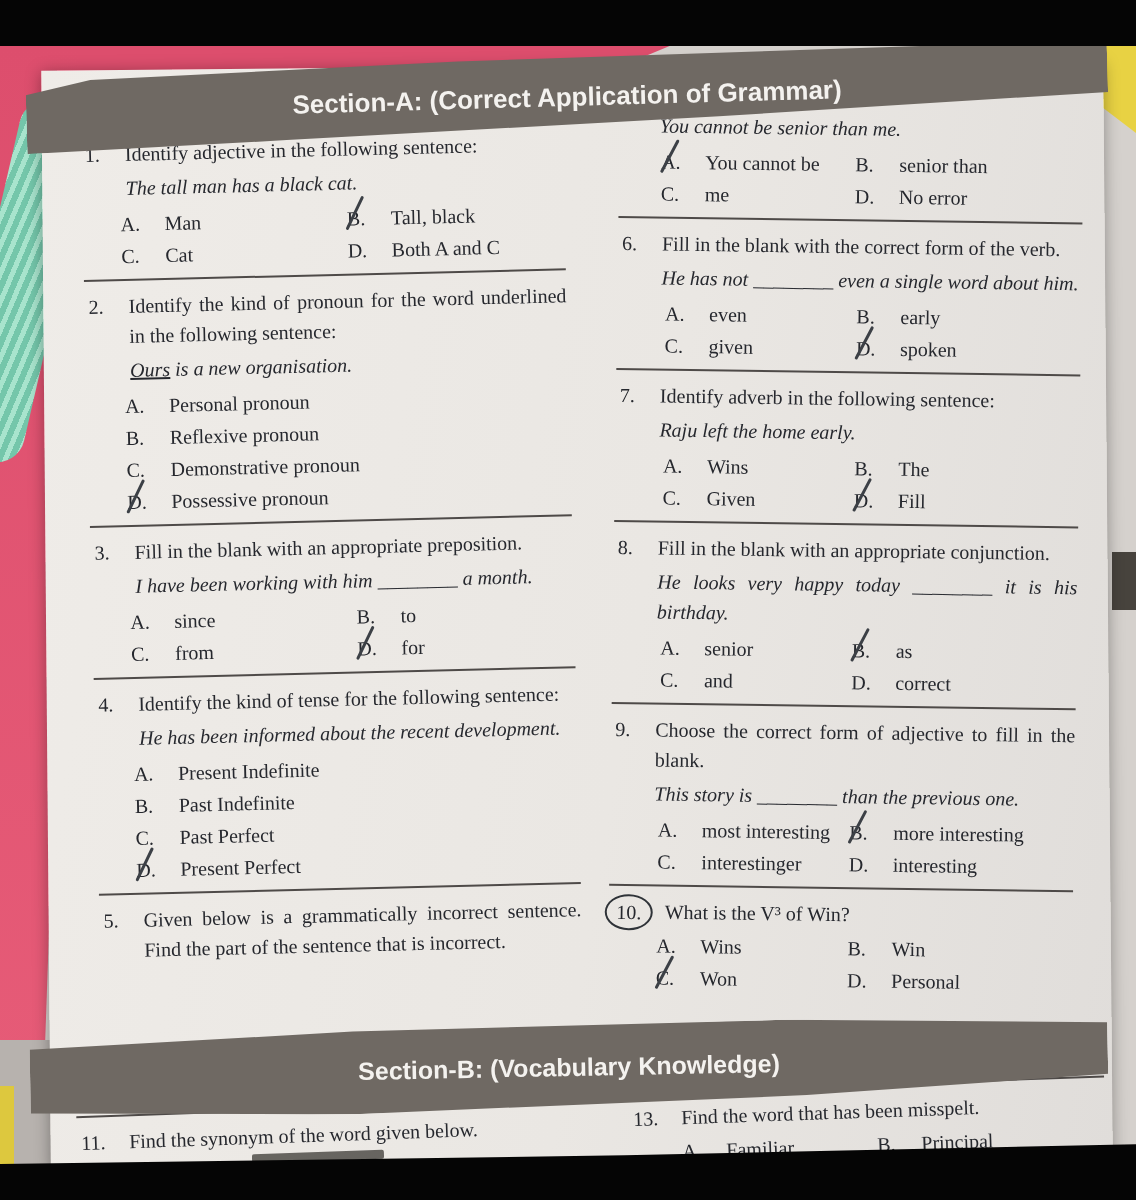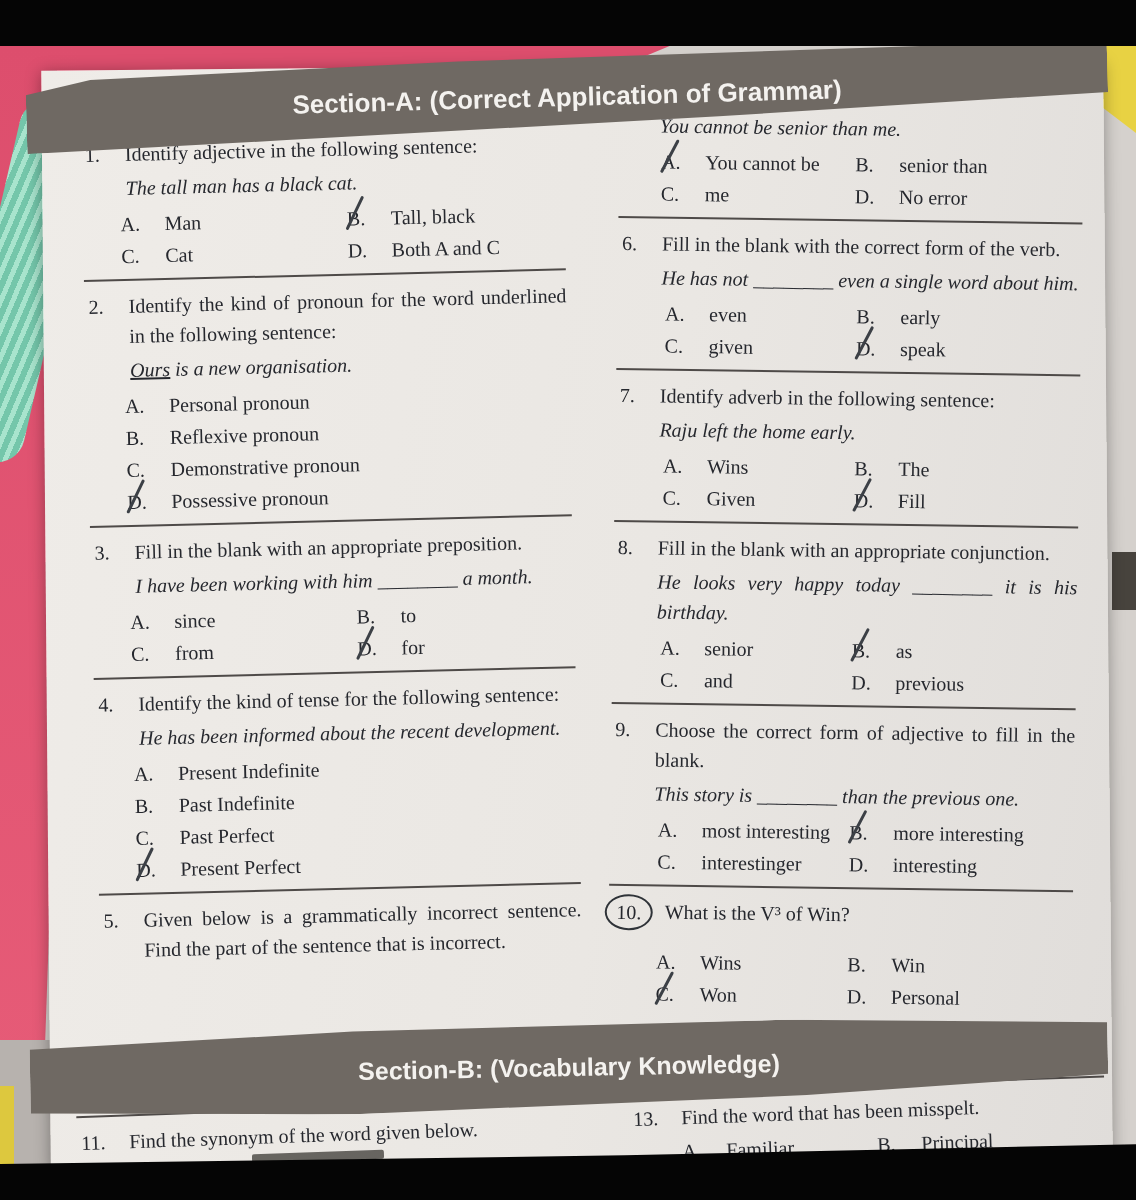--- a/index.html
+++ b/index.html
@@ -32,21 +32,21 @@
             clip-path:polygon(0 18%,30% 4%,70% 0,100% 10%,100% 70%,72% 88%,30% 100%,0 92%);}
   
   .col{position:absolute;z-index:2;font-size:20px;line-height:1.5;}
   .col-left{left:84px;top:120px;width:478px;transform:rotate(-1.4deg);transform-origin:top left;}
   .col-right{left:624px;top:106px;width:460px;transform:rotate(0.8deg);transform-origin:top left;}
   .sep{height:0;border-top:2px solid #4e4a48;margin:8px 0 10px -4px;}
   .q-head{display:flex;gap:12px;}
   .q-num{min-width:28px;white-space:nowrap;}
   .q-num.circled{display:inline-flex;align-items:center;justify-content:center;min-width:0;
                  width:44px;height:32px;border:2.5px solid #2f3338;border-radius:50%;
-                 margin:-2px 0 16px -8px;font-family:Liberation Serif, serif;}
+                 margin:-2px 0 0 -8px;font-family:Liberation Serif, serif;}
   .q-text{flex:1;text-align:justify;}
   .q-sentence{font-style:italic;margin:4px 0 6px 40px;text-align:justify;}
   .u{text-decoration:underline;}
   .opts{display:grid;margin-left:34px;row-gap:2px;}
   .col-right .opts{margin-left:44px;}
   .opts.two-l{grid-template-columns:51% 49%;}
   .opts.two-r{grid-template-columns:46% 54%;}
   .opts.one{grid-template-columns:1fr;}
   .opt{display:flex;gap:14px;}
   .opt-letter{position:relative;display:inline-block;min-width:30px;}
@@ -243,21 +243,21 @@
         <div class="opt">
           <span class="opt-letter"><span>B.</span></span>
           <span>early</span>
         </div>
         <div class="opt">
           <span class="opt-letter"><span>C.</span></span>
           <span>given</span>
         </div>
         <div class="opt">
           <span class="opt-letter"><span>D.</span><span class="tick"></span></span>
-          <span>speak</span>
+          <span>spoken</span>
         </div>
       </div>
     </div>
     <div class="sep"></div>
 
     <div class="q">
       <div class="q-head">
         <span class="q-num">7.</span>
         <span class="q-text">Identify adverb in the following sentence:</span>
       </div>
@@ -297,21 +297,21 @@
         <div class="opt">
           <span class="opt-letter"><span>B.</span><span class="tick"></span></span>
           <span>as</span>
         </div>
         <div class="opt">
           <span class="opt-letter"><span>C.</span></span>
           <span>and</span>
         </div>
         <div class="opt">
           <span class="opt-letter"><span>D.</span></span>
-          <span>previous</span>
+          <span>correct</span>
         </div>
       </div>
     </div>
     <div class="sep"></div>
 
     <div class="q">
       <div class="q-head">
         <span class="q-num">9.</span>
         <span class="q-text">Choose the correct form of adjective to fill in the blank.</span>
       </div>

